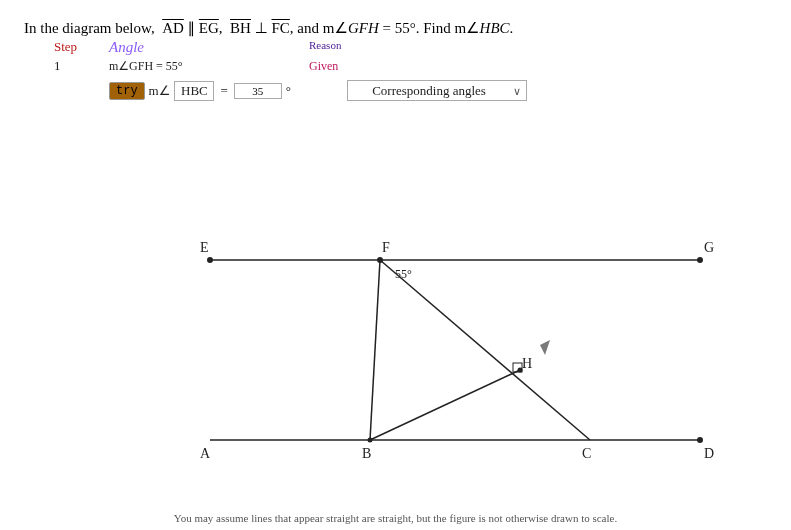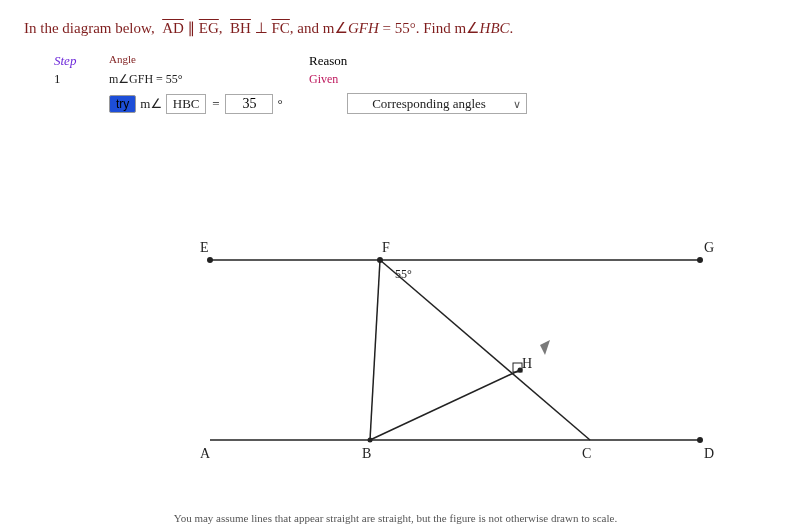--- a/index.html
+++ b/index.html
@@ -16,52 +16,51 @@
       width: 791px;
       height: 530px;
       background: #fff;
       padding: 18px 24px 10px 24px;
       position: relative;
     }
 
     .problem-statement {
       font-size: 15px;
       line-height: 1.4;
-      margin-bottom: 14px;
-      color: #7f1d1d;
+      color: #000000;
     }
 
     .proof-table {
       margin-left: 30px;
       margin-bottom: 10px;
     }
 
     .proof-table .header-row {
       display: flex;
       gap: 0;
       margin-bottom: 2px;
     }
 
     .col-step {
       width: 55px;
       font-size: 13px;
-      color: #6d28d9;
-      font-style: italic;
+      color: #b91c1c;
     }
 
     .col-angle {
       width: 200px;
-      font-size: 11px;
-      color: #7f1d1d;
+      font-size: 15px;
+      color: #8b5cf6;
+      font-style: italic;
     }
 
     .col-reason {
       width: 300px;
-      font-size: 13px;
-      color: #000000;
+      font-size: 11px;
+      color: #4c1d95;
     }
 
     .proof-row {
       display: flex;
       align-items: center;
       gap: 0;
       margin-bottom: 6px;
     }
 
     .step-num {
@@ -76,26 +75,26 @@
       color: #222;
     }
 
     .reason-text {
       width: 300px;
       font-size: 12px;
       color: #be185d;
     }
 
     .try-btn {
-      background: #1d4ed8;
+      background: #a16207;
       border: 1px solid #999;
       padding: 1px 6px;
       font-size: 12px;
       cursor: pointer;
-      font-family: Liberation Sans, sans-serif;
+      font-family: Liberation Mono, monospace;
       border-radius: 2px;
     }
 
     .m-angle-label {
       font-size: 13px;
       color: #222;
     }
 
     .hbc-box {
       border: 1px solid #aaa;
@@ -112,21 +111,21 @@
       font-size: 13px;
       color: #222;
       margin: 0 2px;
     }
 
     .answer-input {
       border: 1px solid #aaa;
       background: #fff;
       width: 48px;
       padding: 1px 5px;
-      font-size: 14px;
+      font-size: 11px;
       font-family: 'Times New Roman', Times, serif;
       text-align: center;
     }
 
     .degree-symbol {
       font-size: 13px;
       color: #222;
     }
 
     .reason-dropdown-wrapper {

